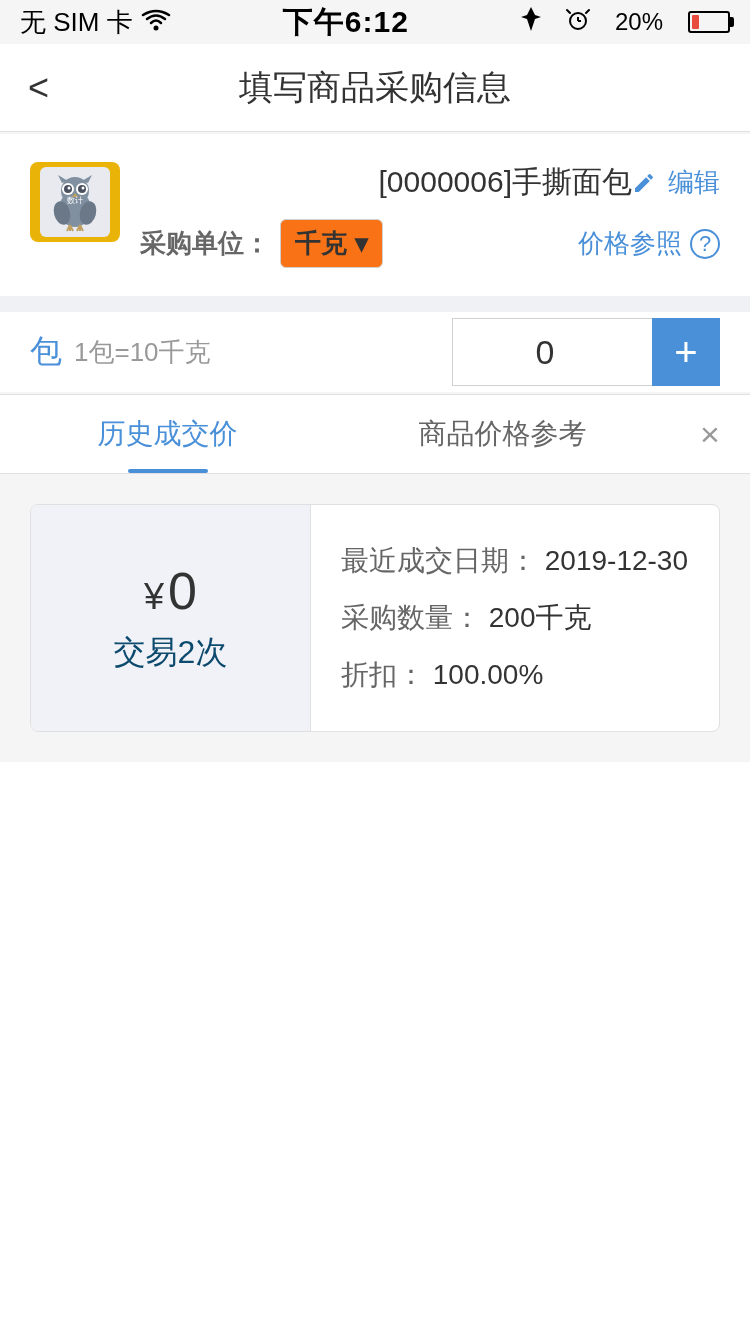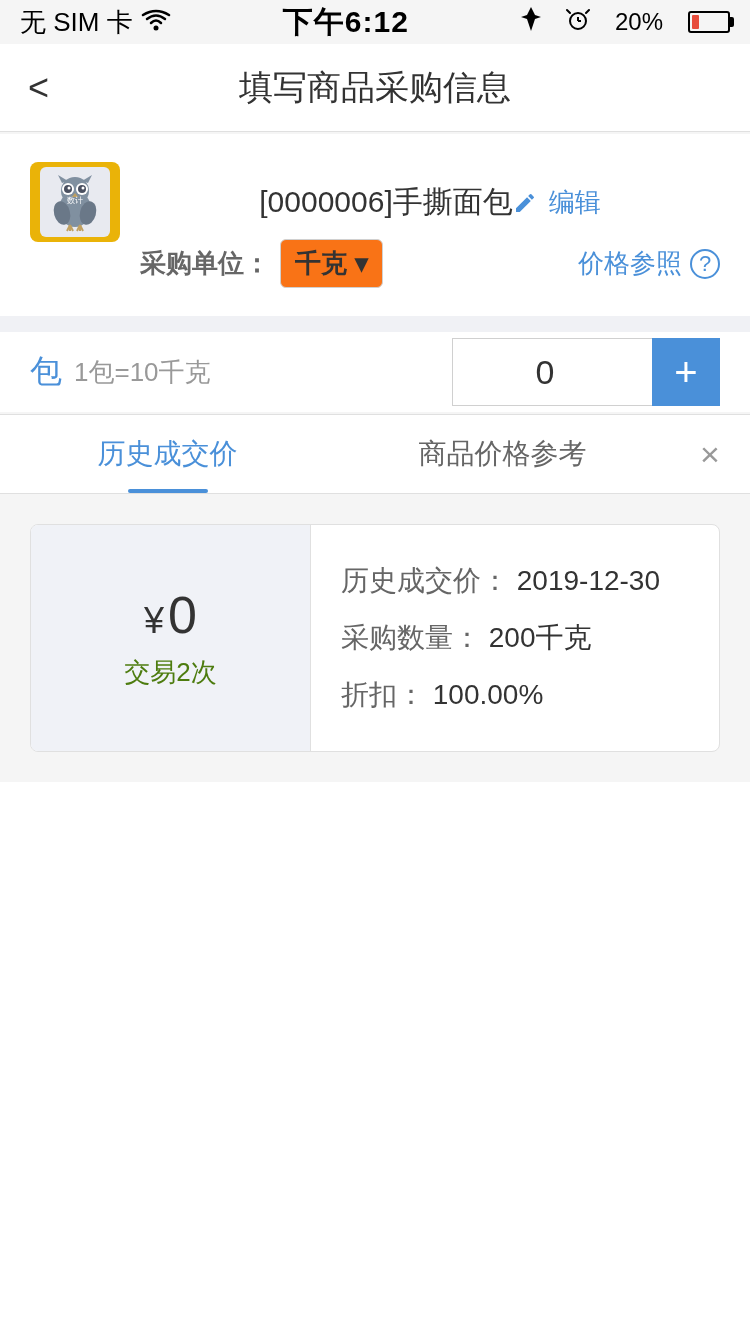--- a/index.html
+++ b/index.html
@@ -124,23 +124,22 @@
       justify-content: center;
       flex-shrink: 0;
       overflow: hidden;
     }
     .product-info {
       flex: 1;
     }
     .product-header {
       display: flex;
       align-items: center;
-      justify-content: center;
+      justify-content: flex-end;
       margin-bottom: 16px;
-      margin-top: 20px;
     }
     .product-name {
       font-size: 30px;
       color: #333;
       font-weight: 500;
     }
     .edit-btn {
       display: flex;
       align-items: center;
       gap: 12px;
@@ -318,22 +317,22 @@
       color: #333;
       font-weight: 500;
       display: flex;
       align-items: baseline;
       gap: 4px;
     }
     .trade-price-symbol {
       font-size: 36px;
     }
     .trade-count {
-      font-size: 26px;
-      color: #4d7c0f;
+      font-size: 32px;
+      color: #0c4a6e;
       margin-top: 10px;
     }
     .trade-right {
       flex: 1;
       padding: 36px 30px;
       display: flex;
       flex-direction: column;
       gap: 18px;
       justify-content: center;
     }
@@ -497,21 +496,21 @@
   <div class="trade-card">
     <div class="trade-left">
       <div class="trade-price">
         <span class="trade-price-symbol">¥</span>
         <span>0</span>
       </div>
       <div class="trade-count">交易2次</div>
     </div>
     <div class="trade-right">
       <div class="trade-detail-row">
-        <span class="trade-detail-label">历史成交价：</span>
+        <span class="trade-detail-label">最近成交日期：</span>
         <span>2019-12-30</span>
       </div>
       <div class="trade-detail-row">
         <span class="trade-detail-label">采购数量：</span>
         <span>200千克</span>
       </div>
       <div class="trade-detail-row">
         <span class="trade-detail-label">折扣：</span>
         <span>100.00%</span>
       </div>

